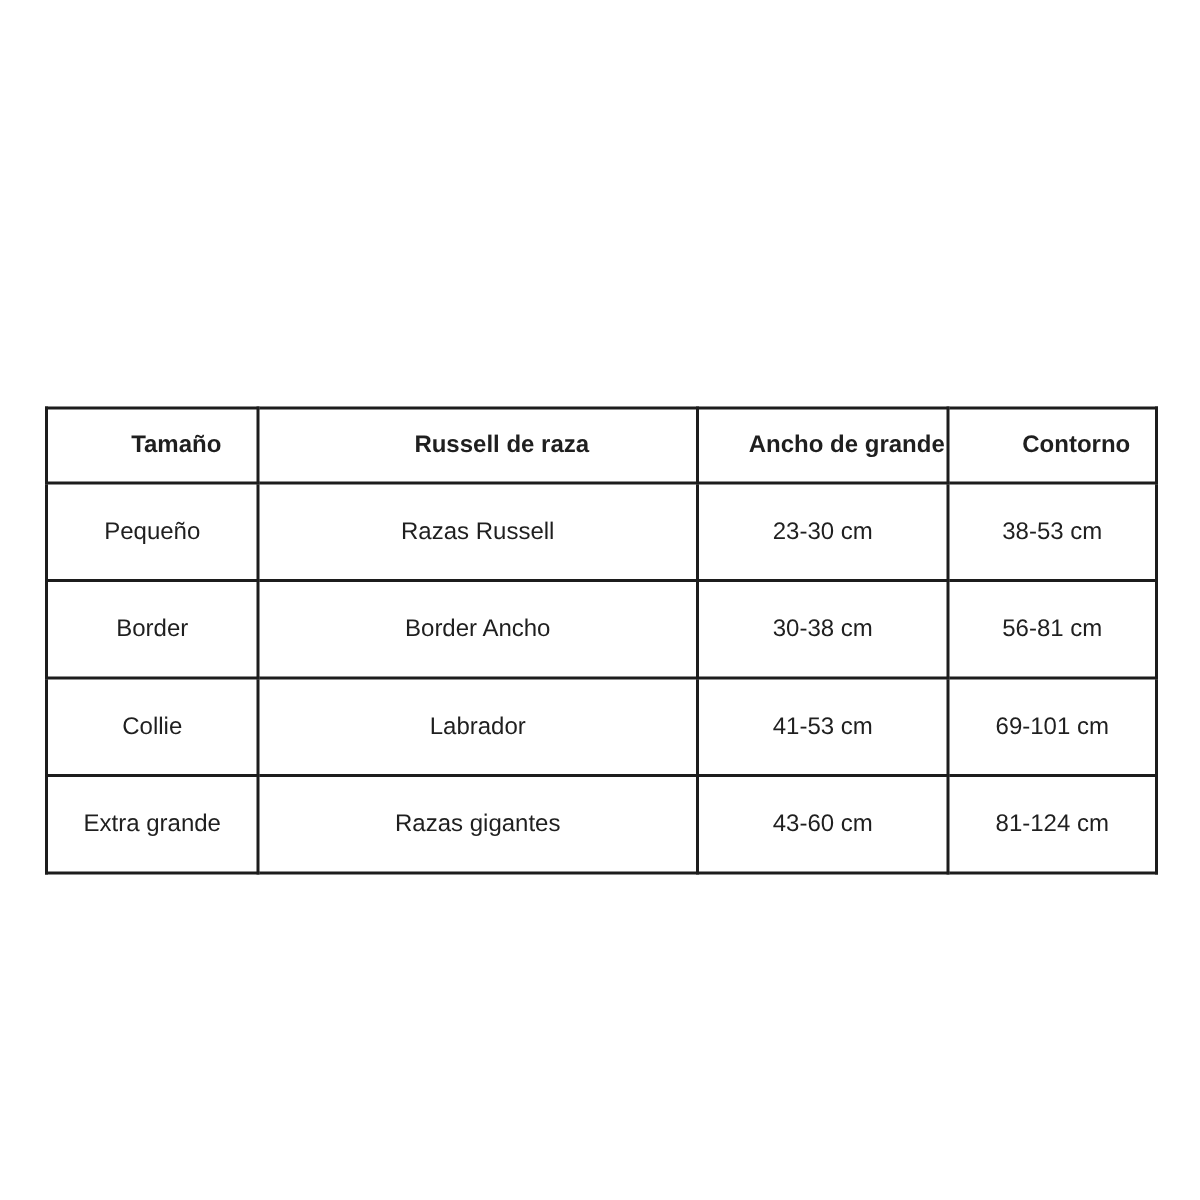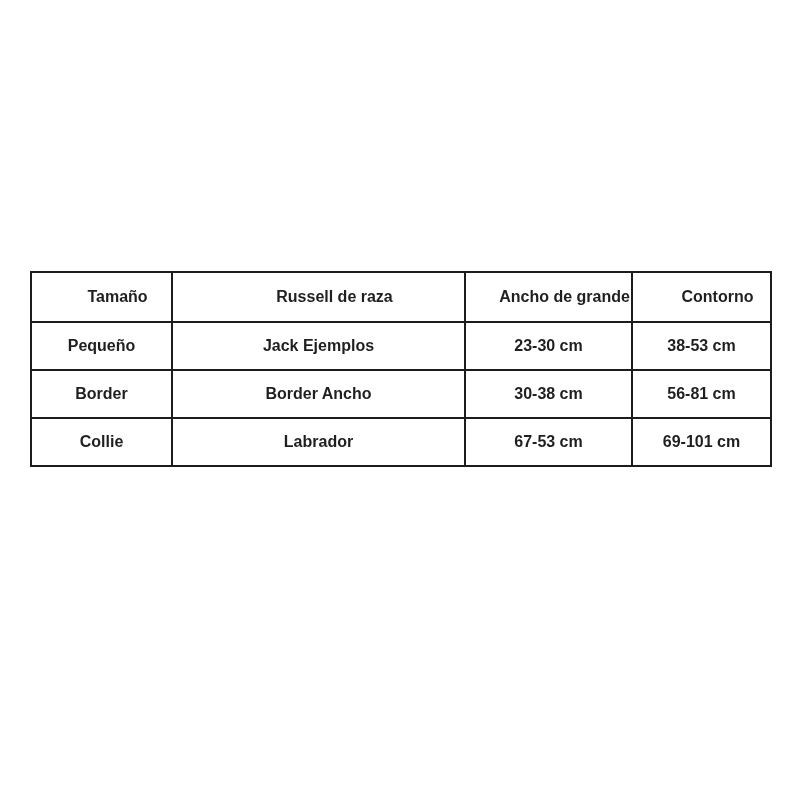--- a/index.html
+++ b/index.html
@@ -38,22 +38,22 @@
     line-height: 1.2;
     overflow: hidden;
     white-space: nowrap;
   }
   table.size-table th {
     height: 50px;
     font-weight: bold;
     padding-left: 32px;
   }
   table.size-table td {
-    height: 48px;
-    font-weight: bold;
+    height: 65px;
+    font-weight: normal;
   }
 </style>
 </head>
 <body>
 
 <div class="page">
   <table class="size-table">
     <colgroup>
       <col class="c1">
         <col class="c2">
@@ -64,31 +64,37 @@
       <tr>
         <th>Tamaño</th>
         <th>Russell de raza</th>
         <th>Ancho de grande</th>
         <th>Contorno</th>
       </tr>
     </thead>
     <tbody>
       <tr>
         <td>Pequeño</td>
-        <td>Jack Ejemplos</td>
+        <td>Razas Russell</td>
         <td>23-30 cm</td>
         <td>38-53 cm</td>
       </tr>
       <tr>
         <td>Border</td>
         <td>Border Ancho</td>
         <td>30-38 cm</td>
         <td>56-81 cm</td>
       </tr>
       <tr>
         <td>Collie</td>
         <td>Labrador</td>
-        <td>67-53 cm</td>
+        <td>41-53 cm</td>
         <td>69-101 cm</td>
+      </tr>
+      <tr>
+        <td>Extra grande</td>
+        <td>Razas gigantes</td>
+        <td>43-60 cm</td>
+        <td>81-124 cm</td>
       </tr>
     </tbody>
   </table>
 </div>
 
 </body></html>

